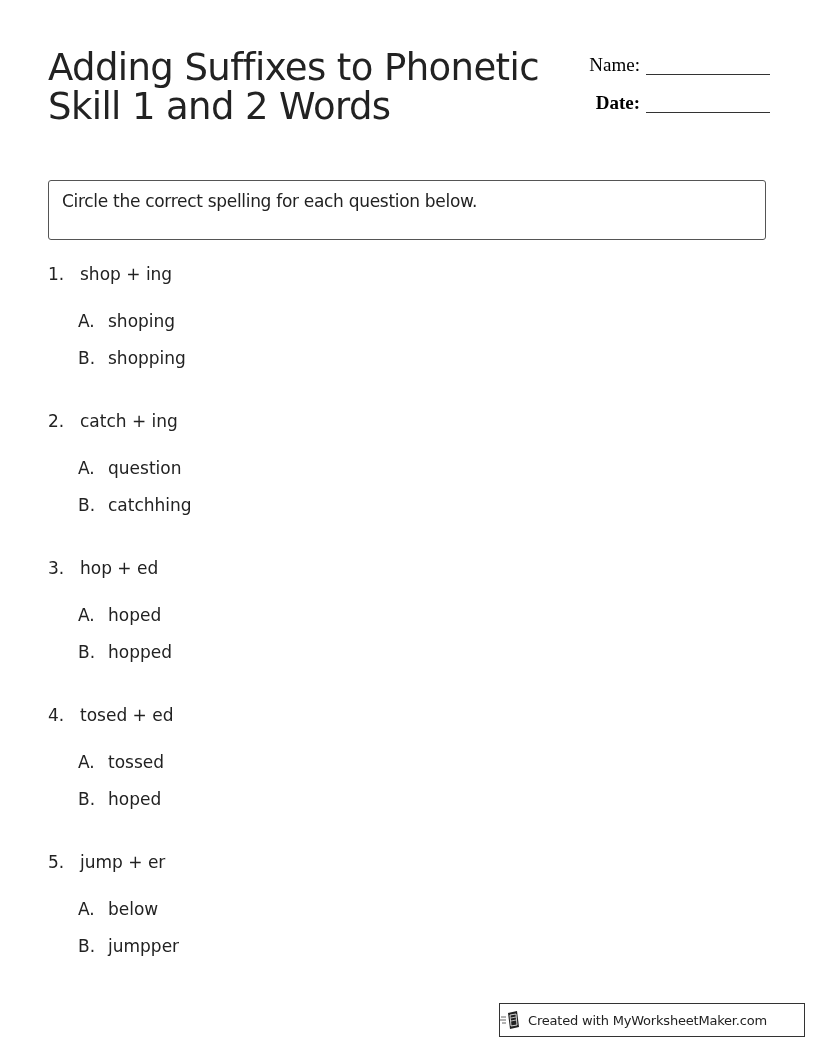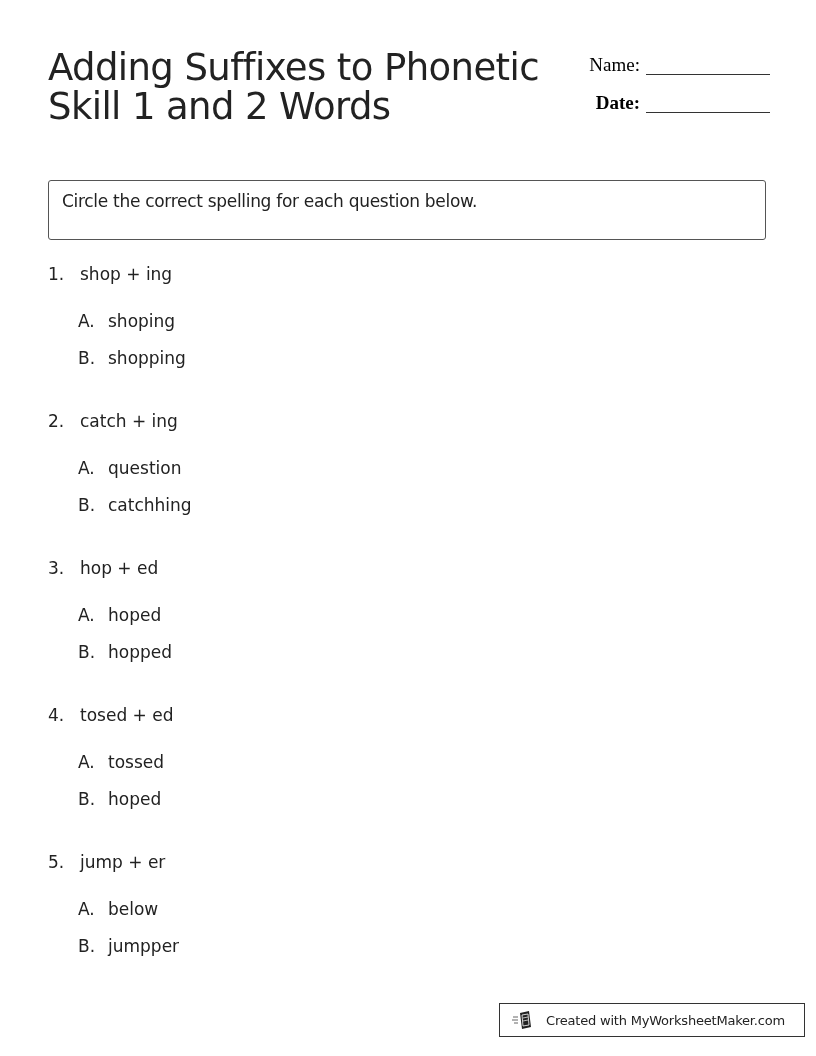--- a/index.html
+++ b/index.html
@@ -100,25 +100,23 @@
     .footer-badge {
       position: absolute;
       left: 499px;
       top: 1003px;
       width: 306px;
       height: 34px;
       border: 1.5px solid #333333;
       box-sizing: border-box;
       display: flex;
       align-items: center;
-      padding-left: 12px;
       font-size: 13px;
       color: #222222;
       letter-spacing: -0.2px;
-      gap: 6px;
     }
     .footer-icon {
       width: 22px;
       height: 20px;
       margin-right: 6px;
       display: inline-block;
     }
   </style>
 </head>
 <body>

